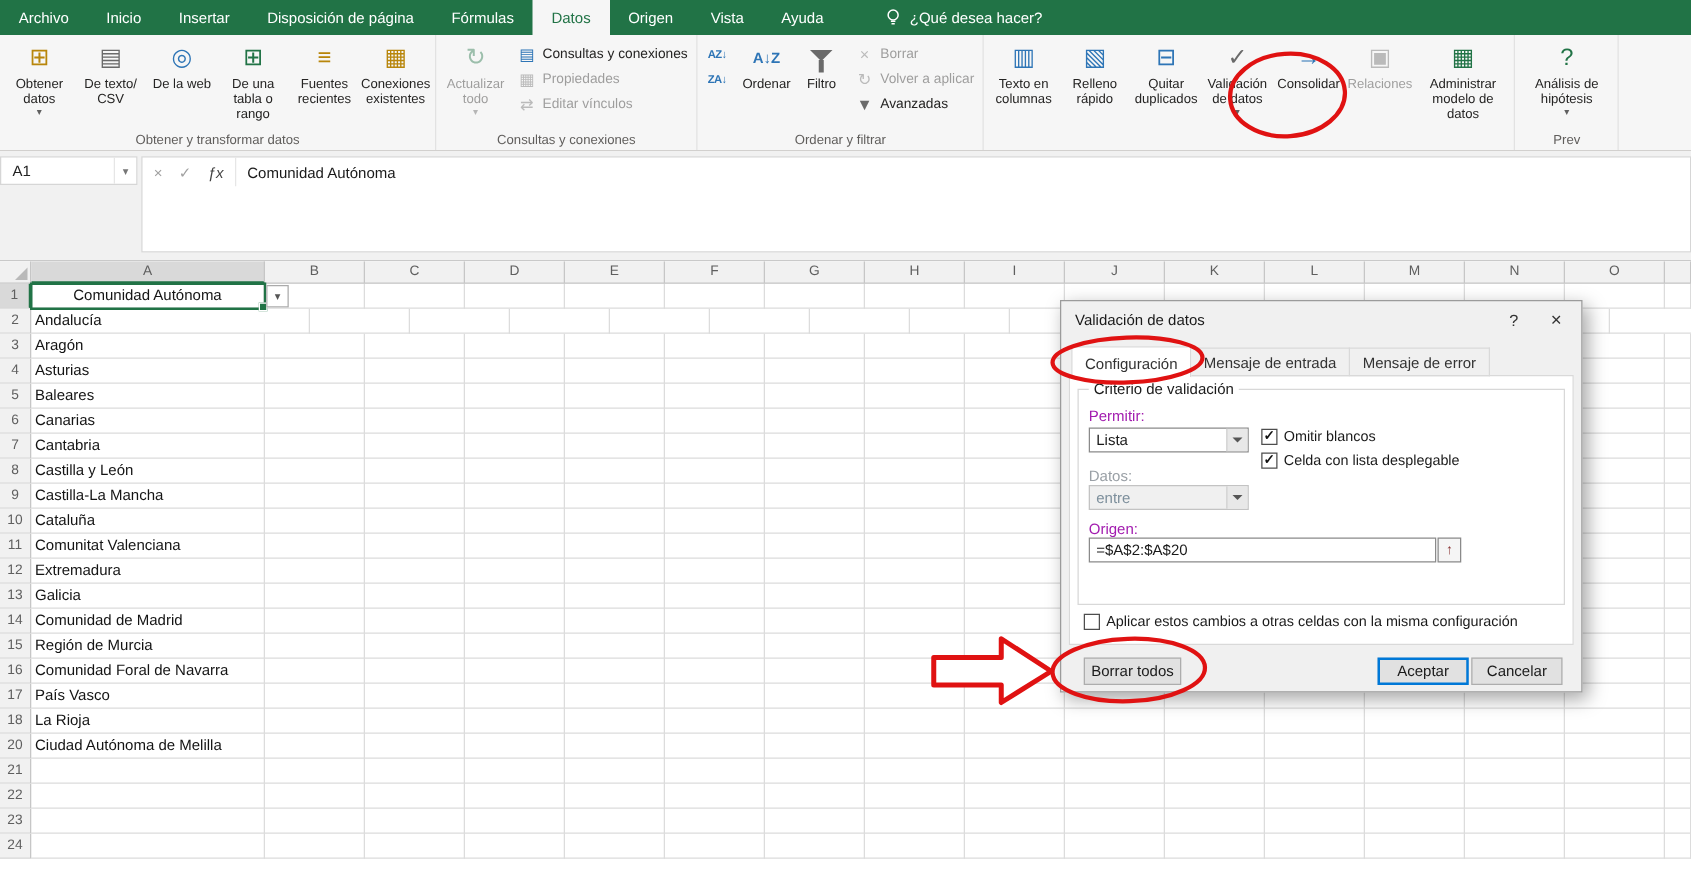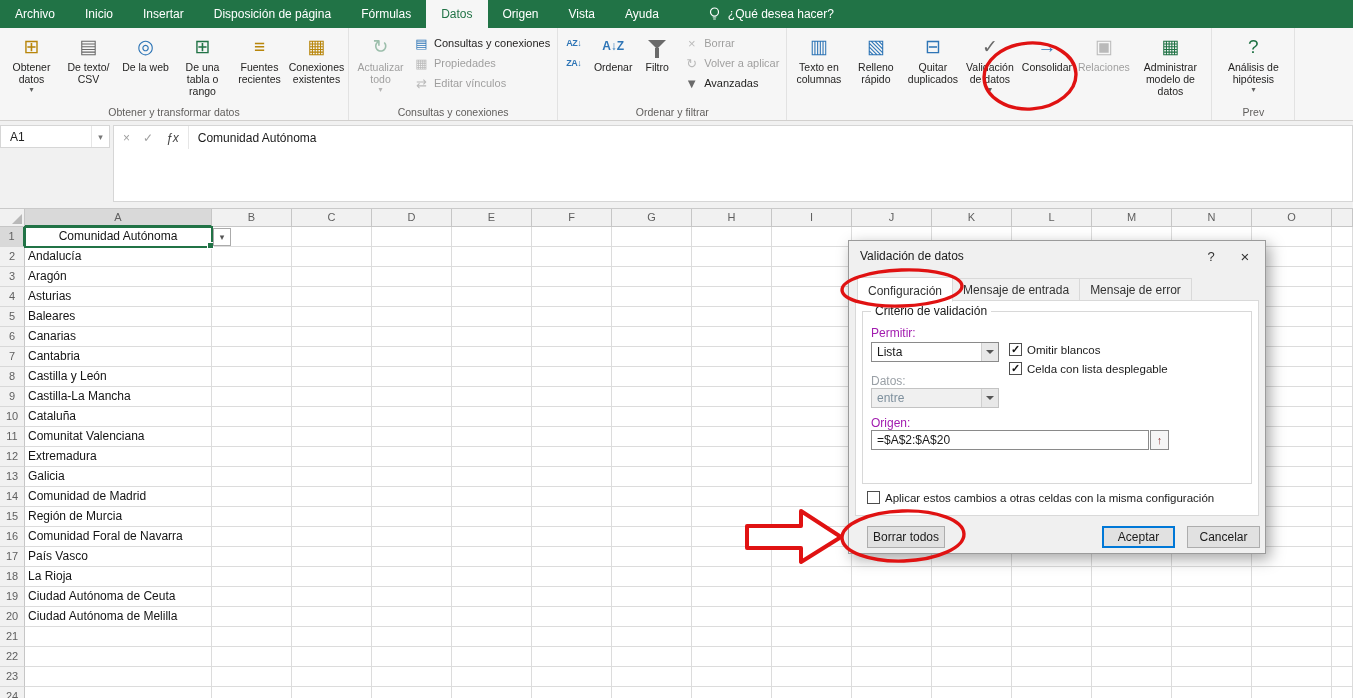--- a/index.html
+++ b/index.html
@@ -313,21 +313,21 @@
           <div class="cell" style="width: 80px;"></div>
           <div class="cell" style="width: 80px;"></div>
           <div class="cell" style="width: 80px;"></div>
           <div class="cell" style="width: 80px;"></div>
           <div class="cell" style="width: 80px;"></div>
           <div class="cell" style="width: 80px;"></div>
           <div class="cell" style="width: 21px;"></div>
         </div>
         <div class="grow">
           <div class="rh">2</div>
-          <div class="cell" style="width: 187px;">Andalucía</div>
+          <div class="cell" style="width: 223px;">Andalucía</div>
           <div class="cell" style="width: 80px;"></div>
           <div class="cell" style="width: 80px;"></div>
           <div class="cell" style="width: 80px;"></div>
           <div class="cell" style="width: 80px;"></div>
           <div class="cell" style="width: 80px;"></div>
           <div class="cell" style="width: 80px;"></div>
           <div class="cell" style="width: 80px;"></div>
           <div class="cell" style="width: 80px;"></div>
           <div class="cell" style="width: 80px;"></div>
           <div class="cell" style="width: 80px;"></div>
@@ -618,39 +618,20 @@
           <div class="cell" style="width: 80px;"></div>
           <div class="cell" style="width: 80px;"></div>
           <div class="cell" style="width: 80px;"></div>
           <div class="cell" style="width: 80px;"></div>
           <div class="cell" style="width: 80px;"></div>
           <div class="cell" style="width: 21px;"></div>
         </div>
         <div class="grow">
           <div class="rh">18</div>
           <div class="cell" style="width: 187px;">La Rioja</div>
-          <div class="cell" style="width: 80px;"></div>
-          <div class="cell" style="width: 80px;"></div>
-          <div class="cell" style="width: 80px;"></div>
-          <div class="cell" style="width: 80px;"></div>
-          <div class="cell" style="width: 80px;"></div>
-          <div class="cell" style="width: 80px;"></div>
-          <div class="cell" style="width: 80px;"></div>
-          <div class="cell" style="width: 80px;"></div>
-          <div class="cell" style="width: 80px;"></div>
-          <div class="cell" style="width: 80px;"></div>
-          <div class="cell" style="width: 80px;"></div>
-          <div class="cell" style="width: 80px;"></div>
-          <div class="cell" style="width: 80px;"></div>
-          <div class="cell" style="width: 80px;"></div>
-          <div class="cell" style="width: 21px;"></div>
-        </div>
-        <div class="grow">
-          <div class="rh">19</div>
-          <div class="cell" style="width: 187px;">Ciudad Autónoma de Ceuta</div>
           <div class="cell" style="width: 80px;"></div>
           <div class="cell" style="width: 80px;"></div>
           <div class="cell" style="width: 80px;"></div>
           <div class="cell" style="width: 80px;"></div>
           <div class="cell" style="width: 80px;"></div>
           <div class="cell" style="width: 80px;"></div>
           <div class="cell" style="width: 80px;"></div>
           <div class="cell" style="width: 80px;"></div>
           <div class="cell" style="width: 80px;"></div>
           <div class="cell" style="width: 80px;"></div>
@@ -805,21 +786,21 @@
       </div>
 
       <label class="chk" style="left:11px;top:190px;">
         <span class="cbox"></span>
         <span>Aplicar estos cambios a otras celdas con la misma configuración</span>
       </label>
     </div>
 
     <button class="dbtn" style="left:18px;top:285px;width:78px;">Borrar todos</button>
     <button class="dbtn default" style="left:253px;top:285px;width:73px;">Aceptar</button>
-    <button class="dbtn" style="left:338px;top:285px;width:73px;">Cancelar</button>
+    <button class="dbtn" style="left:328px;top:285px;width:73px;">Cancelar</button>
   </div>
 
   <svg class="annotations" width="1353" height="698" viewBox="0 0 1353 698">
     <ellipse cx="1030" cy="76" rx="46" ry="33" transform="rotate(-4 1030 76)"></ellipse>
     <ellipse cx="902" cy="288" rx="60" ry="18" transform="rotate(-2 902 288)"></ellipse>
     <ellipse cx="903" cy="536" rx="61" ry="25" transform="rotate(-2 903 536)"></ellipse>
     <polygon points="747,526 801,526 801,511 841,537 801,562 801,548 747,548"></polygon>
   </svg>
 
 </div>

